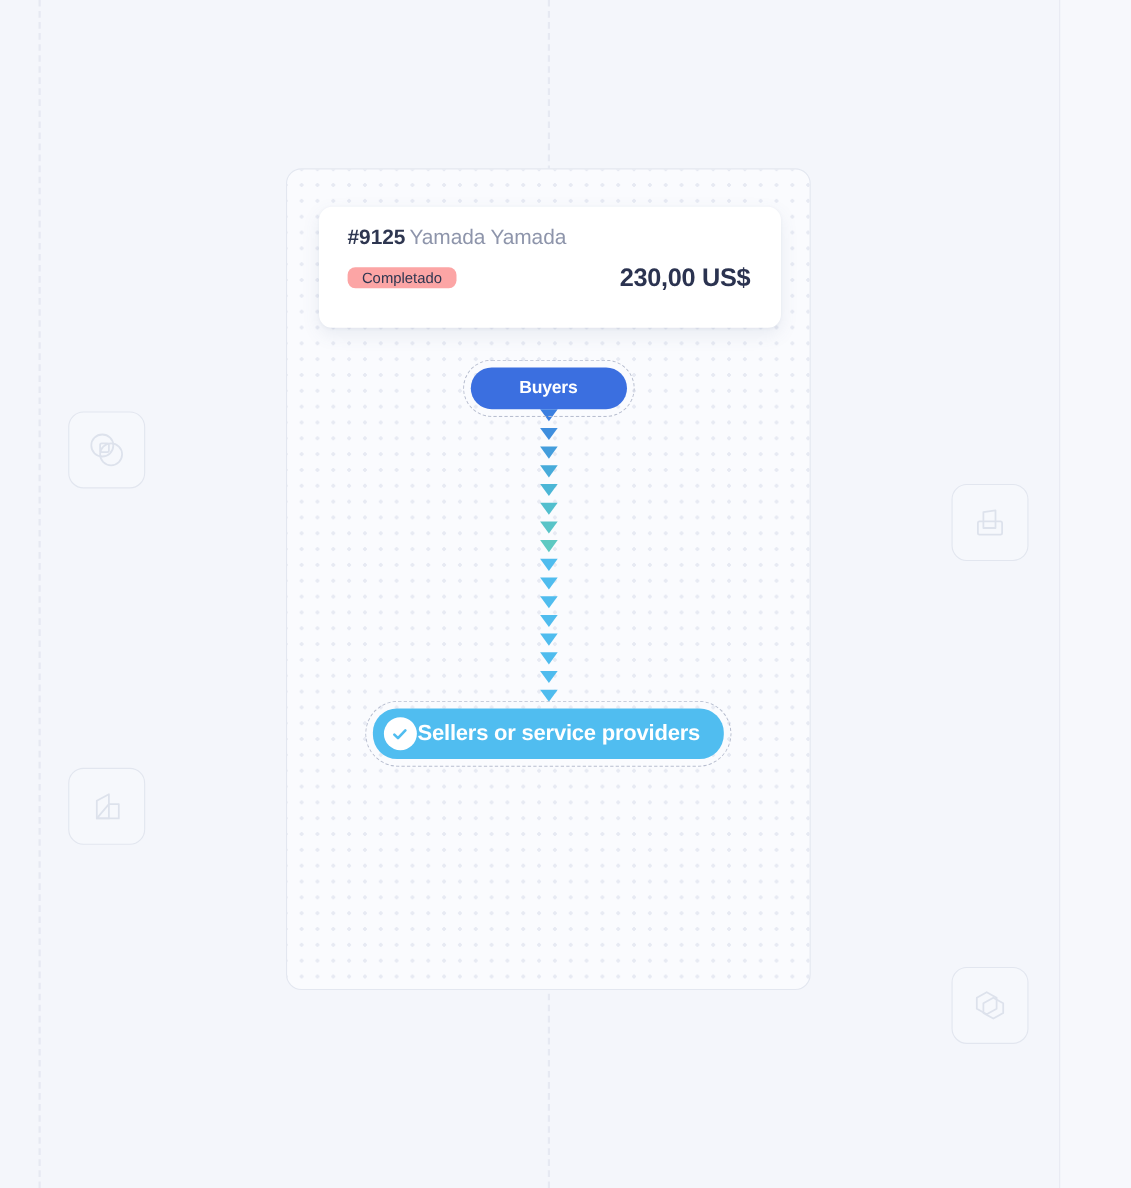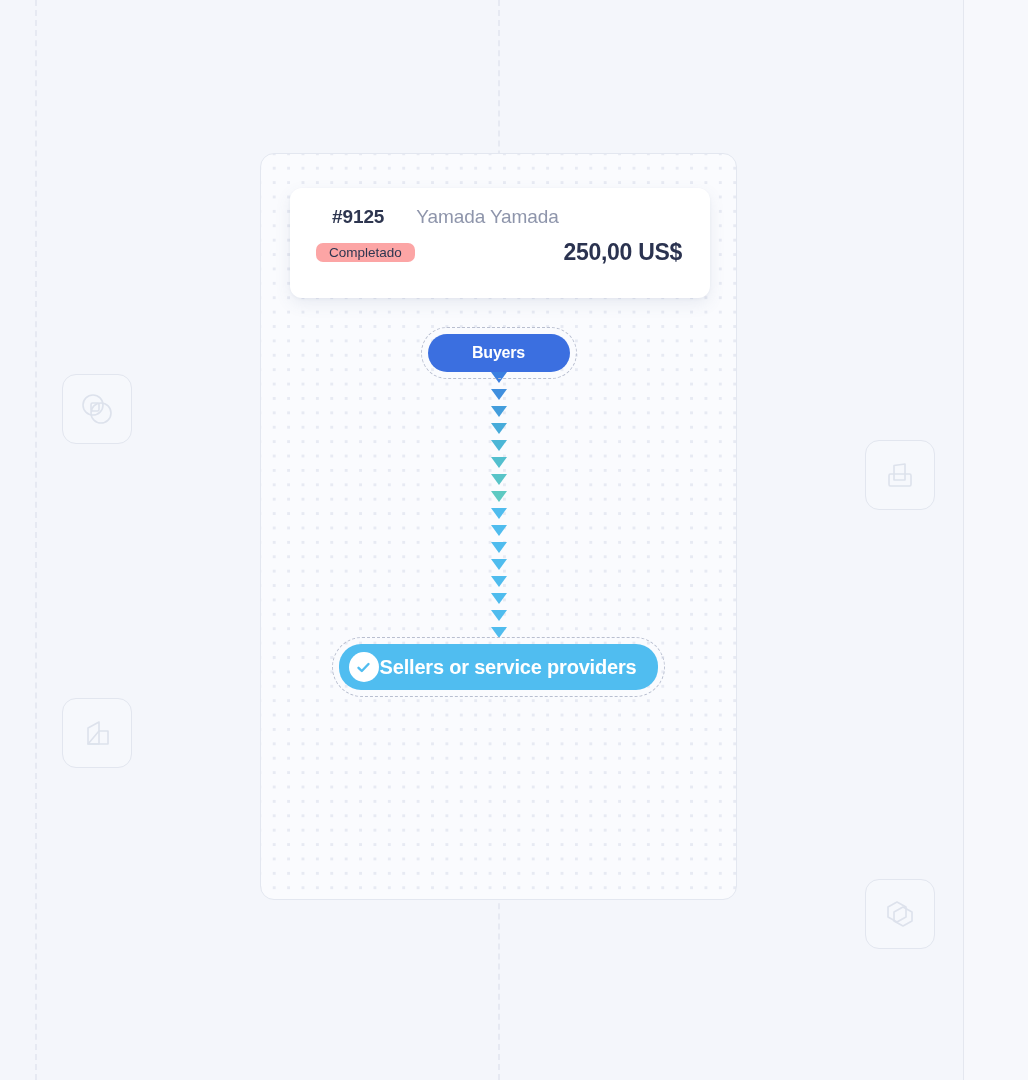--- a/index.html
+++ b/index.html
@@ -90,22 +90,21 @@
     box-sizing: border-box;
     background: #ffffff;
     border-radius: 12px;
     box-shadow: 0 6px 16px rgba(80, 95, 140, .10),
                 0 1px 3px rgba(80, 95, 140, .06);
     padding: 18px 22px 0 26px;
   }
   .order-top {
     display: flex;
     align-items: baseline;
-    gap: 32px;
-    margin-left: 16px;
+    gap: 4px;
   }
   .order-id {
     font-size: 19px;
     font-weight: 700;
     color: #2e3650;
     letter-spacing: -.1px;
   }
   .order-customer {
     font-size: 19px;
     font-weight: 400;
@@ -263,21 +262,21 @@
 
 <div class="canvas-card">
 
   <div class="order-card">
     <div class="order-top">
       <span class="order-id">#9125</span>
       <span class="order-customer">Yamada Yamada</span>
     </div>
     <div class="order-bottom">
       <span class="status-badge">Completado</span>
-      <span class="order-amount">250,00 US$</span>
+      <span class="order-amount">230,00 US$</span>
     </div>
   </div>
 
   <div class="flow">
 
     <div class="node-row">
       <span class="node-wrap">
         <span class="node-sel"></span>
         <span class="pill pill-buyers">Buyers</span>
       </span>

